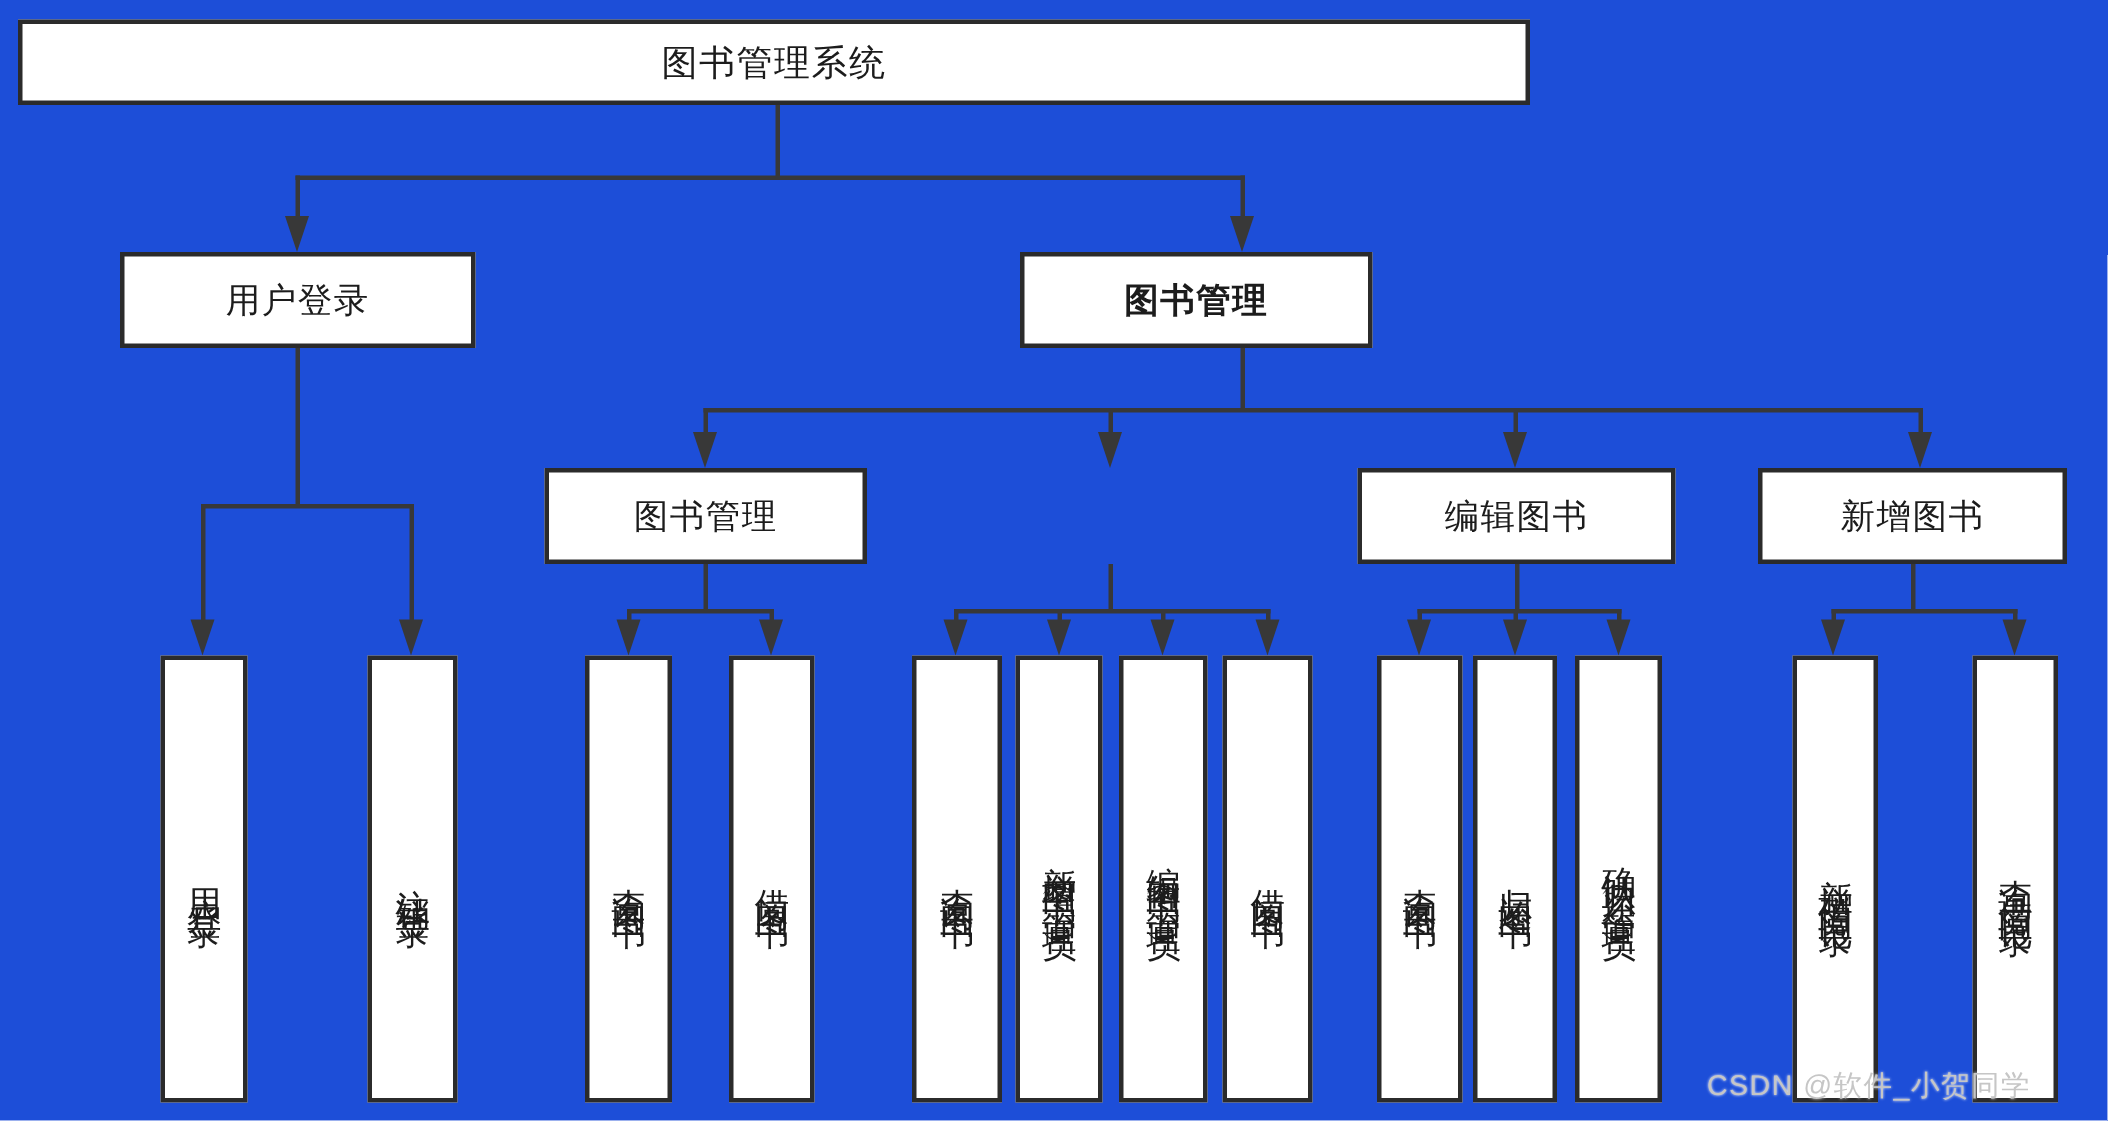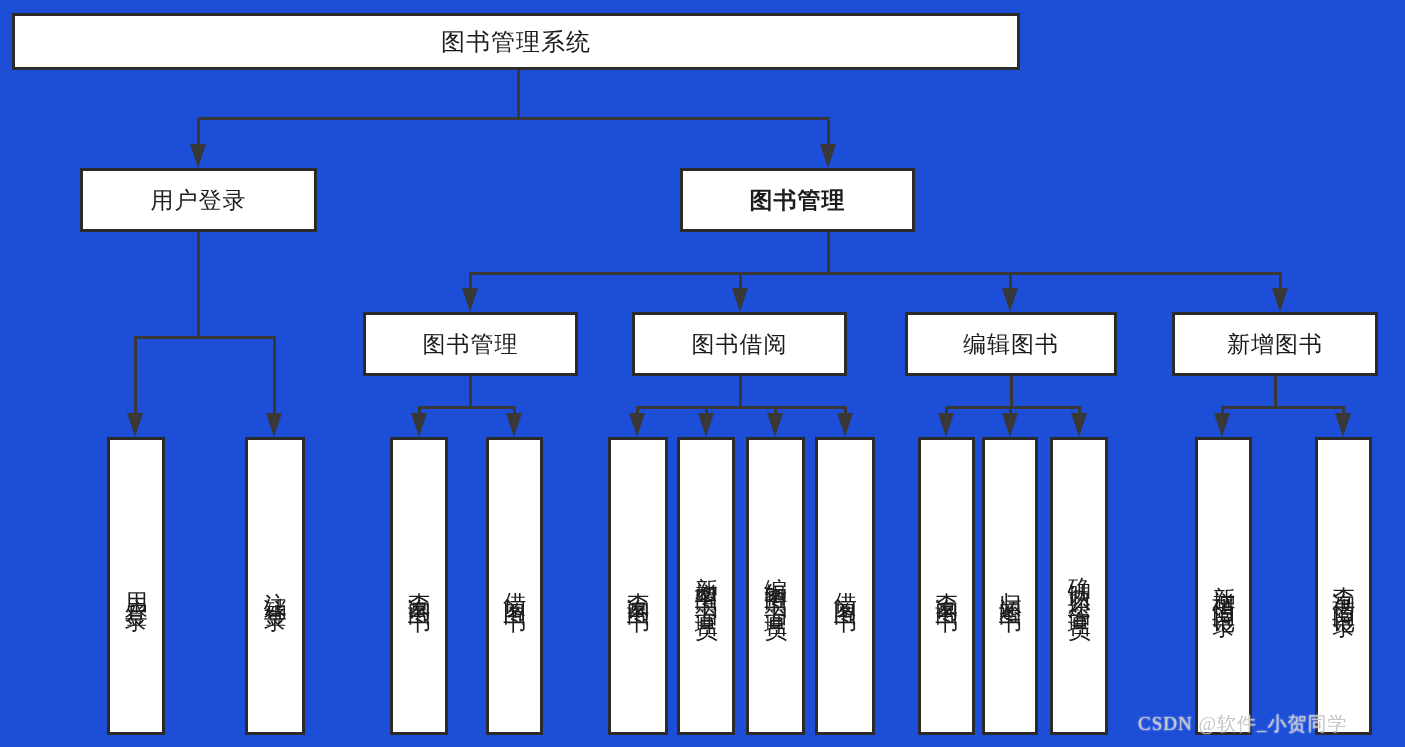--- a/index.html
+++ b/index.html
@@ -22,21 +22,21 @@
   .vl { position:absolute; width:3px; background:#383838; }
   .hl { position:absolute; height:3px; background:#383838; }
   .tri {
     position:absolute; width:0; height:0;
     border-left:8px solid transparent; border-right:8px solid transparent;
     border-top:24px solid #383838;
   }
   #watermark {
     position:absolute; left:1138px; top:711px; z-index:10;
     font-size:19px; color:#c6c6c6; letter-spacing:1px;
-    text-shadow:0 0 2px #ffffff; white-space:nowrap;font-family:Liberation Serif, serif;
+    text-shadow:0 0 2px #ffffff; white-space:nowrap;
   }
 </style>
 </head>
 <body>
 
 <div id="canvas">
 
   <div class="box hbox rootbox" style="left:12px; top:13px; width:1008px; height:57px;">图书管理系统</div>
 
   <div class="vl" style="left:517px; top:70px; height:48px;"></div>
@@ -61,21 +61,20 @@
   <div class="vl" style="left:469px; top:272px; height:20px;"></div>
   <div class="tri" style="left:462px; top:288px;"></div>
   <div class="vl" style="left:739px; top:272px; height:20px;"></div>
   <div class="tri" style="left:732px; top:288px;"></div>
   <div class="vl" style="left:1009px; top:272px; height:20px;"></div>
   <div class="tri" style="left:1002px; top:288px;"></div>
   <div class="vl" style="left:1279px; top:272px; height:20px;"></div>
   <div class="tri" style="left:1272px; top:288px;"></div>
 
   <div class="box hbox" style="left:363px; top:312px; width:215px; height:64px;">图书管理</div>
-  <div class="box hbox" style="left:632px; top:312px; width:215px; height:64px;">图书借阅</div>
   <div class="box hbox" style="left:905px; top:312px; width:212px; height:64px;">编辑图书</div>
   <div class="box hbox" style="left:1172px; top:312px; width:206px; height:64px;">新增图书</div>
 
   <div class="vl" style="left:469px; top:376px; height:30px;"></div>
   <div class="hl" style="left:418px; top:406px; width:98px;"></div>
   <div class="vl" style="left:418px; top:406px; height:10px;"></div>
   <div class="tri" style="left:411px; top:413px;"></div>
   <div class="vl" style="left:513px; top:406px; height:10px;"></div>
   <div class="tri" style="left:506px; top:413px;"></div>
 

